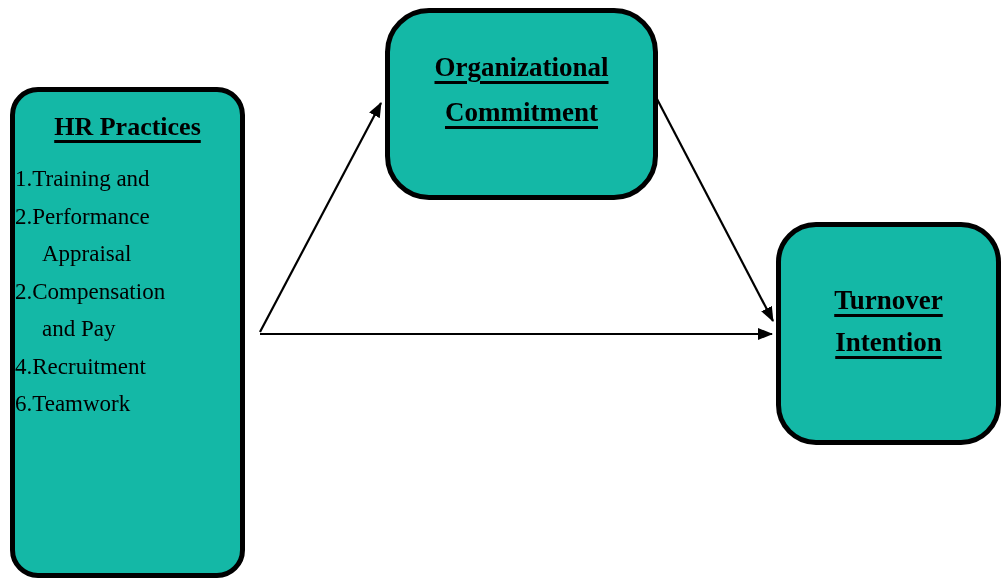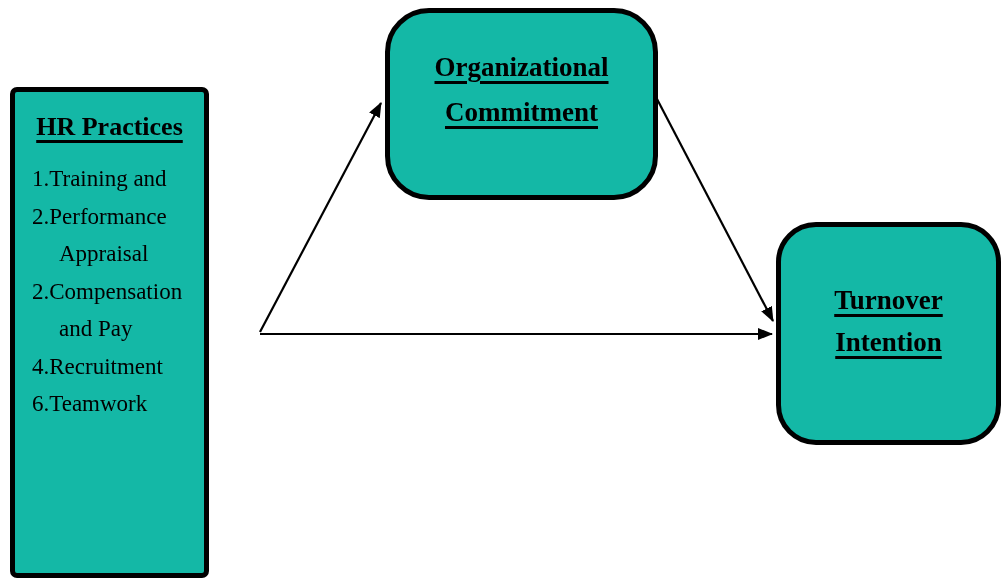--- a/index.html
+++ b/index.html
@@ -11,42 +11,41 @@
     font-family: "Liberation Serif", "DejaVu Serif", serif;
     color: #000000;
     overflow: hidden;
   }
   .node {
     position: absolute;
     background: #14b8a6;
     border: 5px solid #000000;
     box-sizing: border-box;
   }
-  #hr-box { left: 10px;  top: 87px;  width: 199px; height: 491px; border-radius: 7px; }
+  #hr-box { left: 10px;  top: 87px;  width: 235px; height: 491px; border-radius: 28px; }
   #oc-box { left: 385px; top: 8px;   width: 273px; height: 192px; border-radius: 44px; }
   #ti-box { left: 776px; top: 222px; width: 225px; height: 223px; border-radius: 40px; }
 
   .title {
     font-weight: bold;
     text-align: center;
   }
   .title-line {
     display: inline-block;
     text-decoration: underline;
     text-decoration-thickness: 2.5px;
     text-underline-offset: 5px;
   }
   #hr-box .title { font-size: 26px; margin-top: 20px; }
   #oc-box .title { font-size: 27px; margin-top: 32px; line-height: 45px; }
   #ti-box .title { font-size: 27px; margin-top: 52px; line-height: 42px; }
   #oc-box .title-line, #ti-box .title-line { display: block; }
 
   .hr-list {
     margin-top: 18px;
-    padding-left: 17px;
     font-size: 23px;
     line-height: 37.5px;
   }
   .hr-line { white-space: nowrap; }
   .hr-line.indent { padding-left: 27px; }
 
   .arrows-layer {
     position: absolute;
     left: 0; top: 0;
     width: 1004px; height: 586px;

